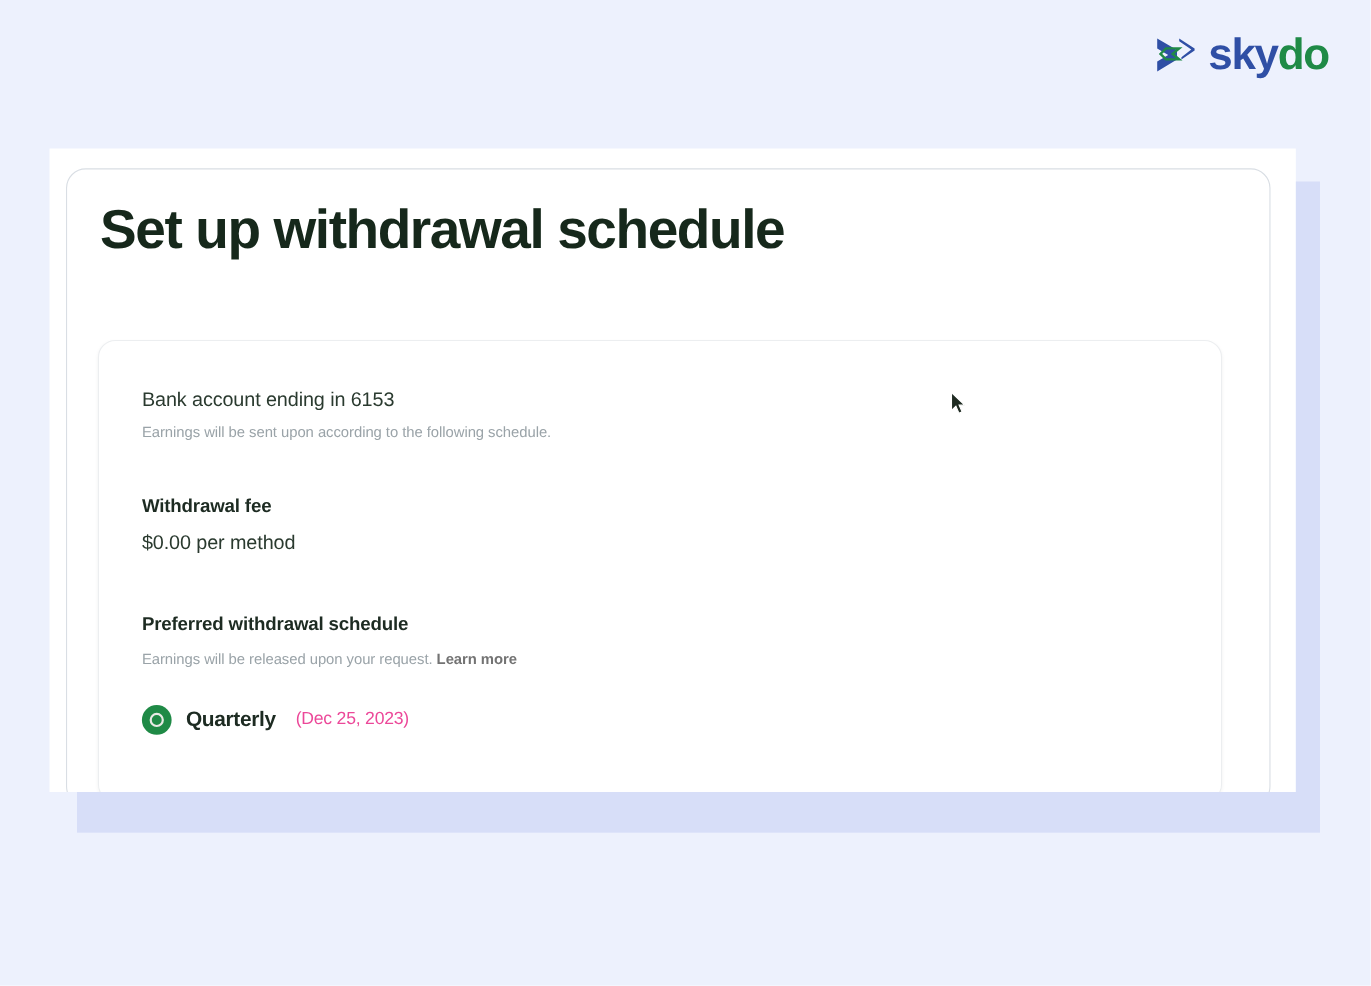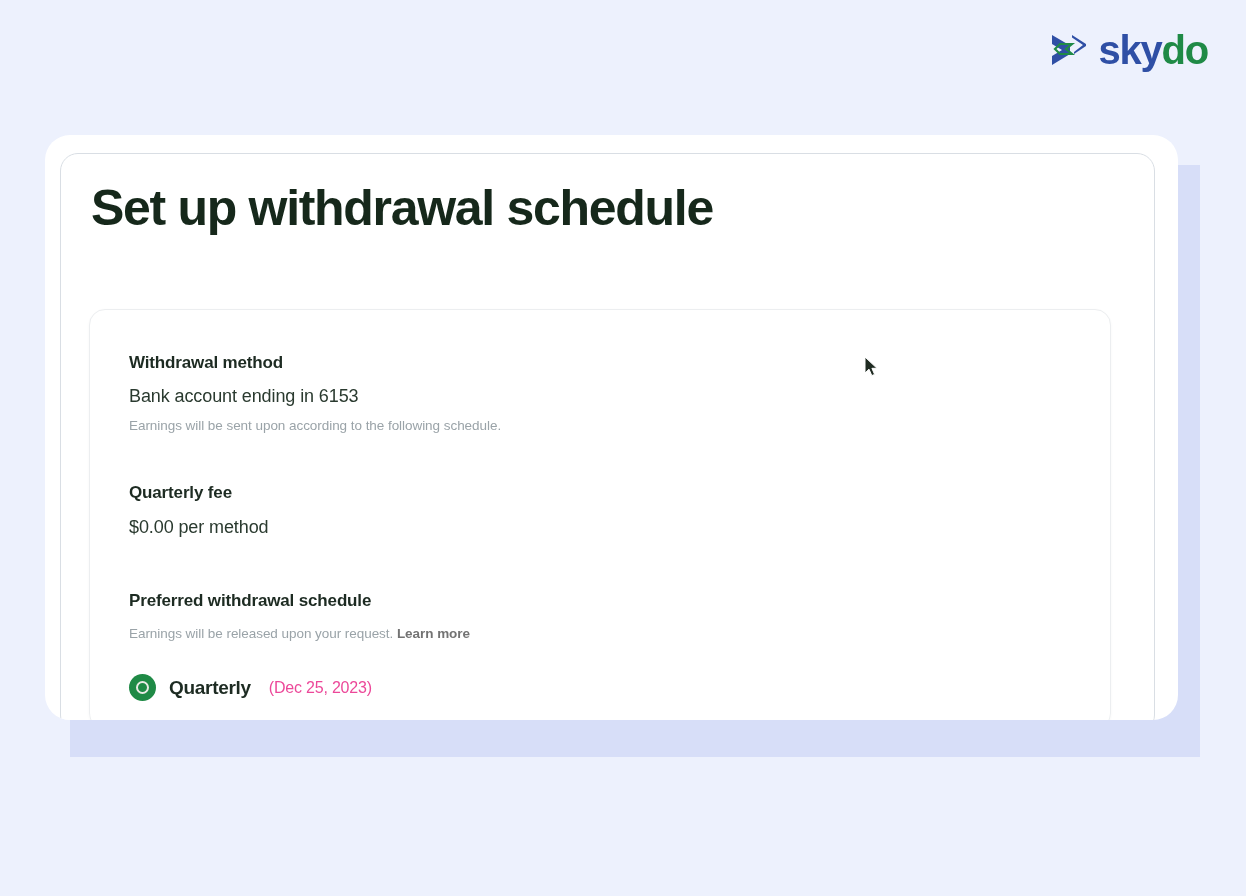--- a/index.html
+++ b/index.html
@@ -52,21 +52,20 @@
 
   
   .panel {
     position: absolute;
     left: 45px;
     top: 135px;
     width: 1133px;
     height: 585px;
     background: #ffffff;
     overflow: hidden;
-    border-radius: 25px;
   }
 
   
   .card {
     position: absolute;
     left: 15px;
     top: 18px;
     width: 1095px;
     height: 580px;
     background: #ffffff;
@@ -226,29 +225,28 @@
 <div class="panel">
 
   <div class="card">
 
     <h1 class="page-title">Set up withdrawal schedule</h1>
 
     <div class="inner-card">
       <div class="inner-pad">
 
         <div class="section">
-          <div class="section-heading">Withdrawal method</div>
           <div class="section-value">Bank account ending in 6153</div>
           <div class="section-note">Earnings will be sent upon according to the following schedule.</div>
         </div>
 
         <div class="gap-a"></div>
 
         <div class="section">
-          <div class="section-heading">Quarterly fee</div>
+          <div class="section-heading">Withdrawal fee</div>
           <div class="section-value">$0.00 per method</div>
         </div>
 
         <div class="gap-b"></div>
 
         <div class="section">
           <div class="section-heading">Preferred withdrawal schedule</div>
           <div class="section-note"><span>Earnings will be released upon your request.</span> <span class="learn-more">Learn more</span></div>
 
           <div class="options">

